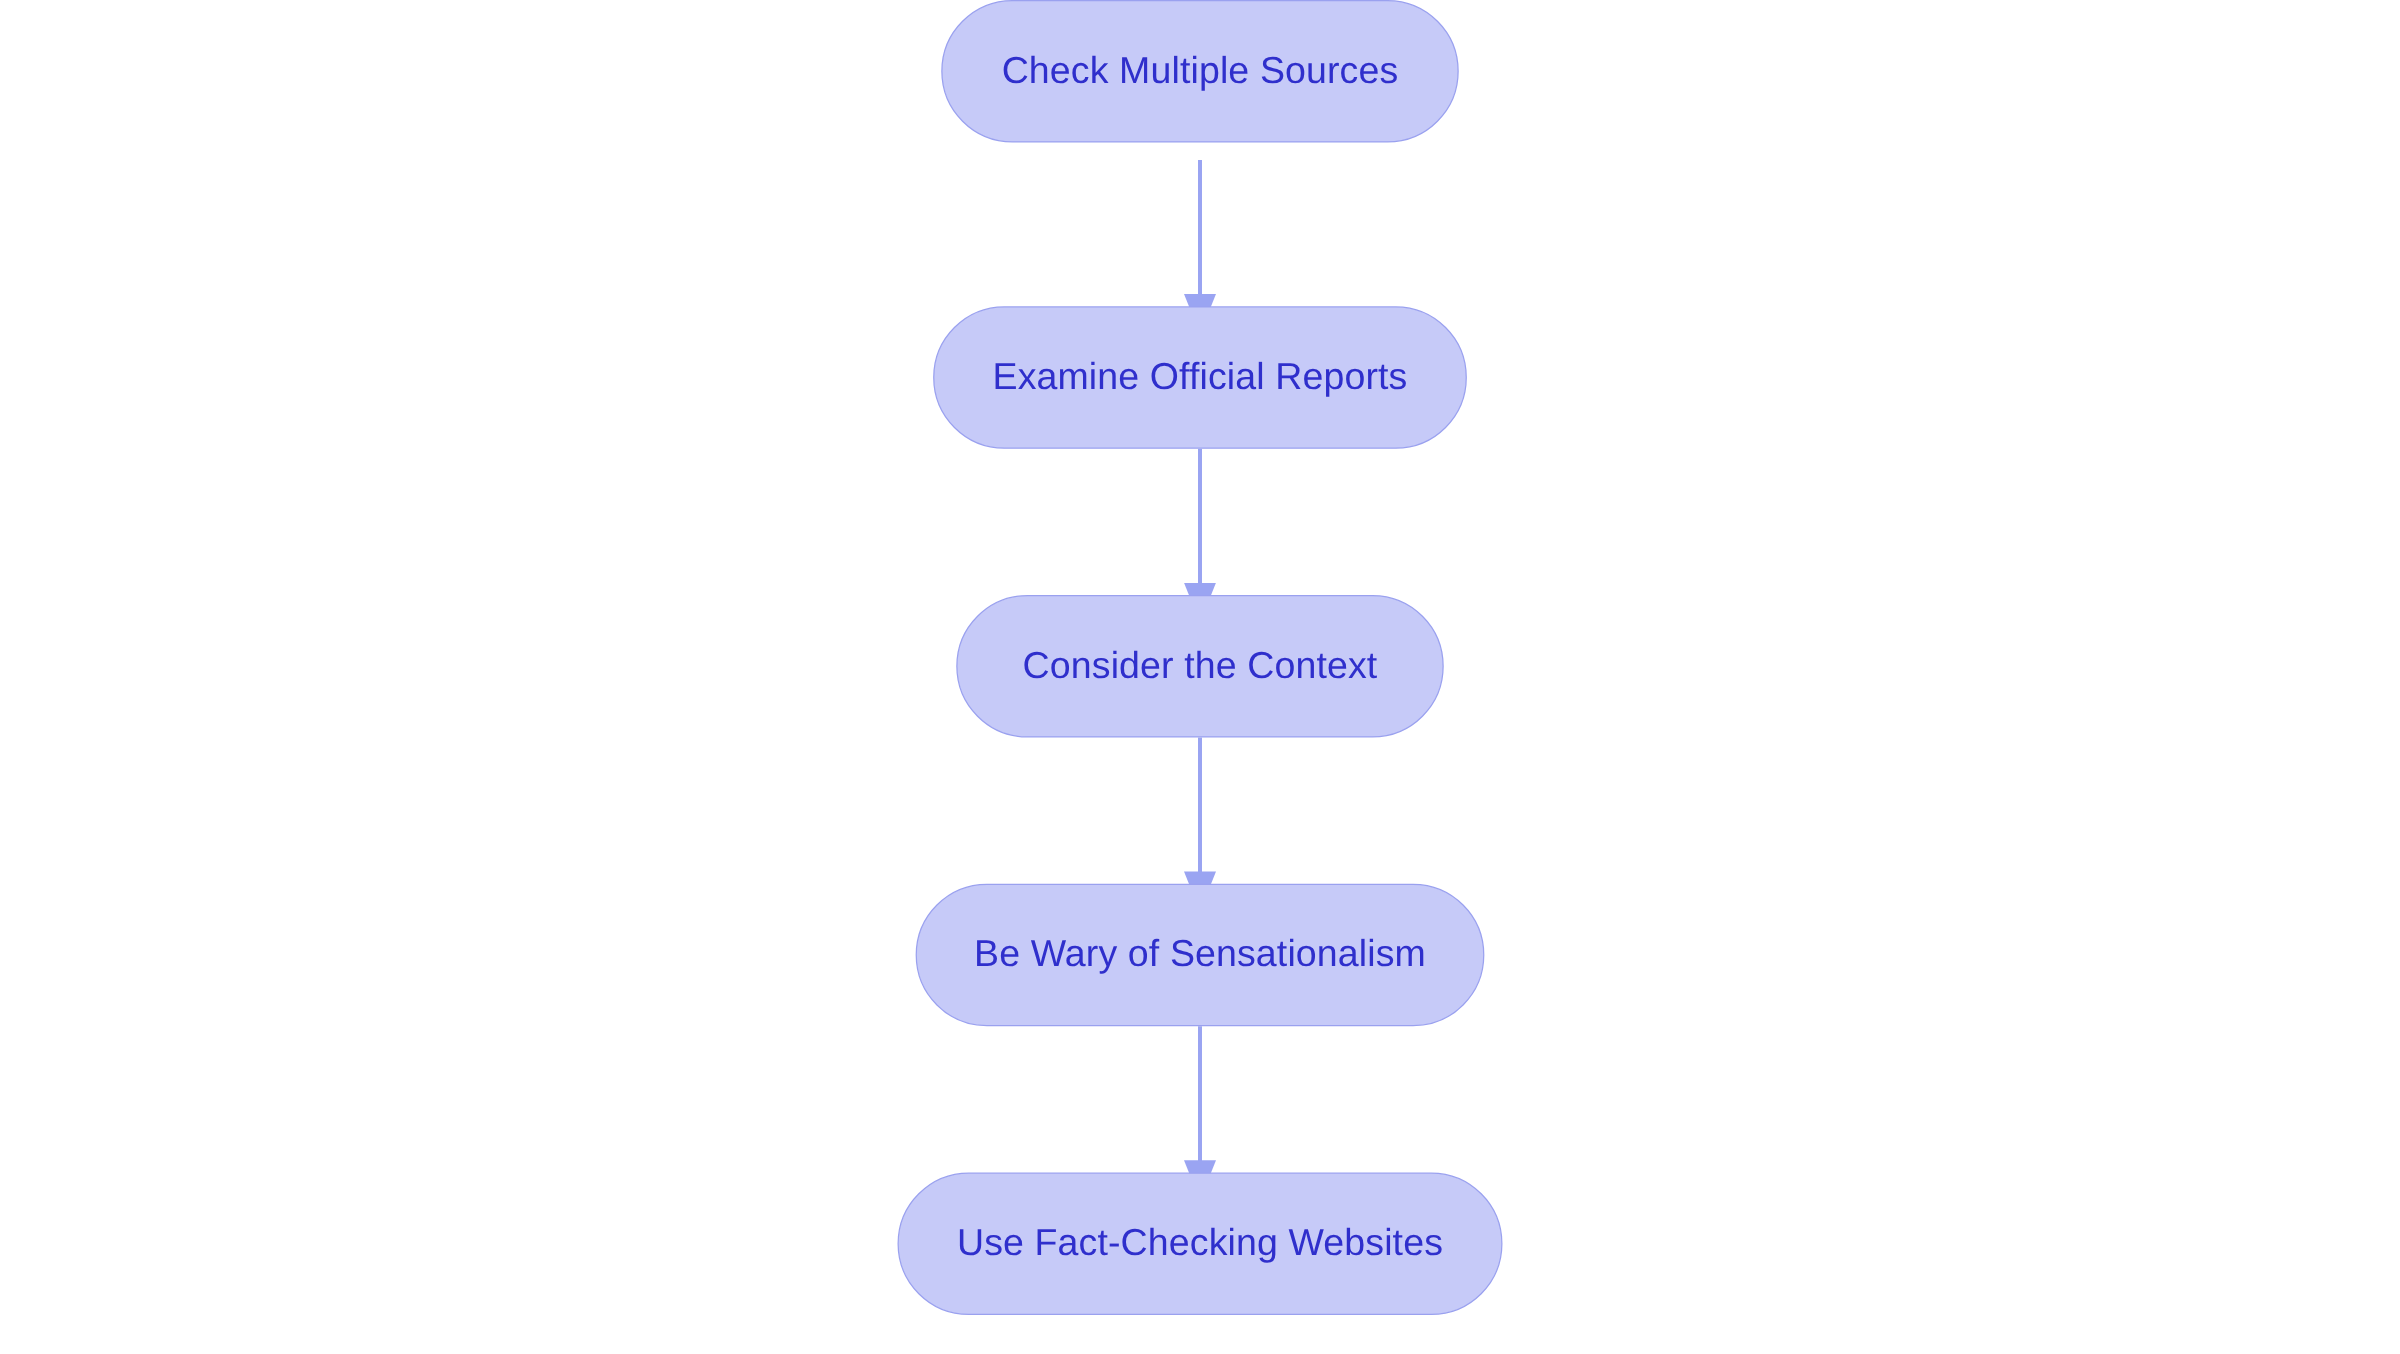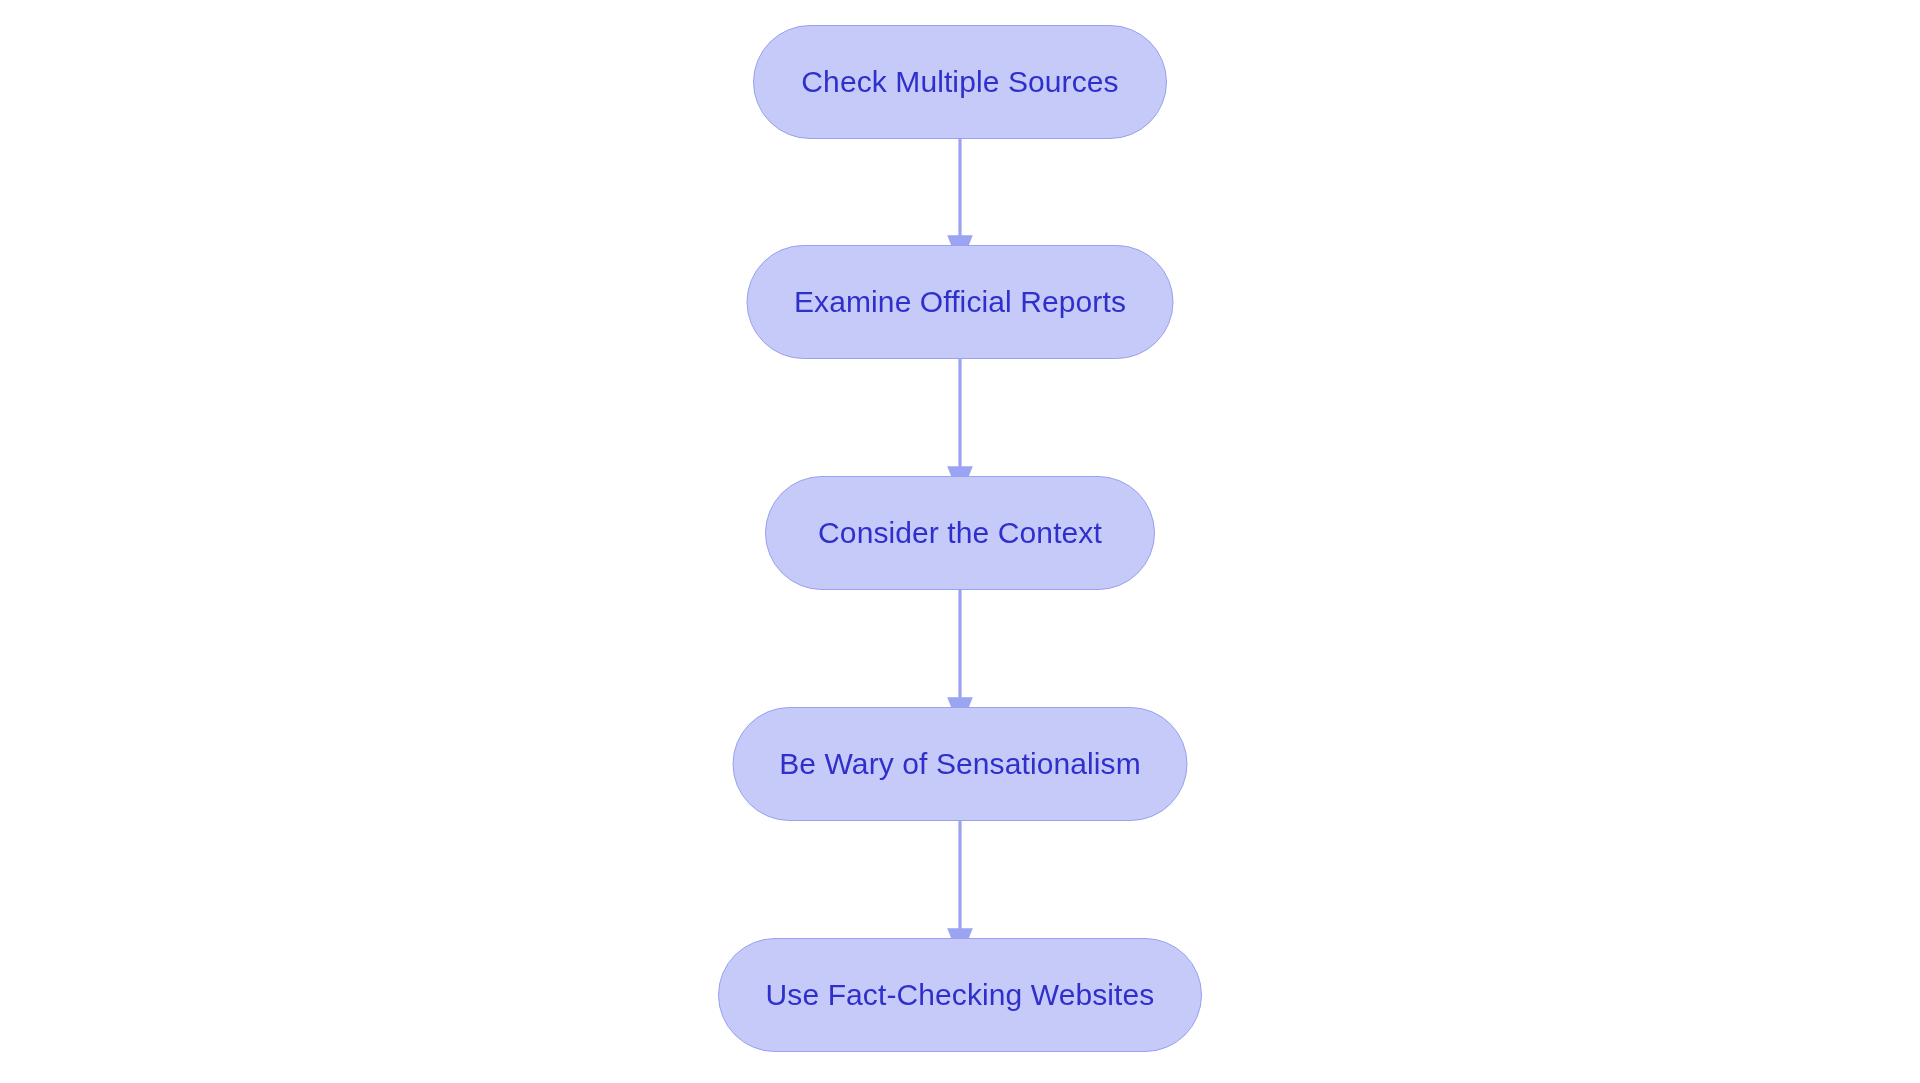--- a/index.html
+++ b/index.html
@@ -63,21 +63,21 @@
 
     <line x1="960" y1="128" x2="960" y2="239" stroke="#9aa4f2" stroke-width="3.2" marker-end="url(#arrowhead)"></line>
 
     <line x1="960" y1="359" x2="960" y2="470" stroke="#9aa4f2" stroke-width="3.2" marker-end="url(#arrowhead)"></line>
 
     <line x1="960" y1="590" x2="960" y2="701" stroke="#9aa4f2" stroke-width="3.2" marker-end="url(#arrowhead)"></line>
 
     <line x1="960" y1="821" x2="960" y2="932" stroke="#9aa4f2" stroke-width="3.2" marker-end="url(#arrowhead)"></line>
   </svg>
 
-  <div class="node" style="left:960px; top:25px; width:414px;">
+  <div class="node" style="left:960px; top:0; width:414px;">
     <span class="node-label">Check Multiple Sources</span>
   </div>
 
   <div class="node" style="left:960px; top:476px; width:390px;">
     <span class="node-label">Consider the Context</span>
   </div>
 
   <div class="node" style="left:960px; top:245px; width:427px;">
     <span class="node-label">Examine Official Reports</span>
   </div>

